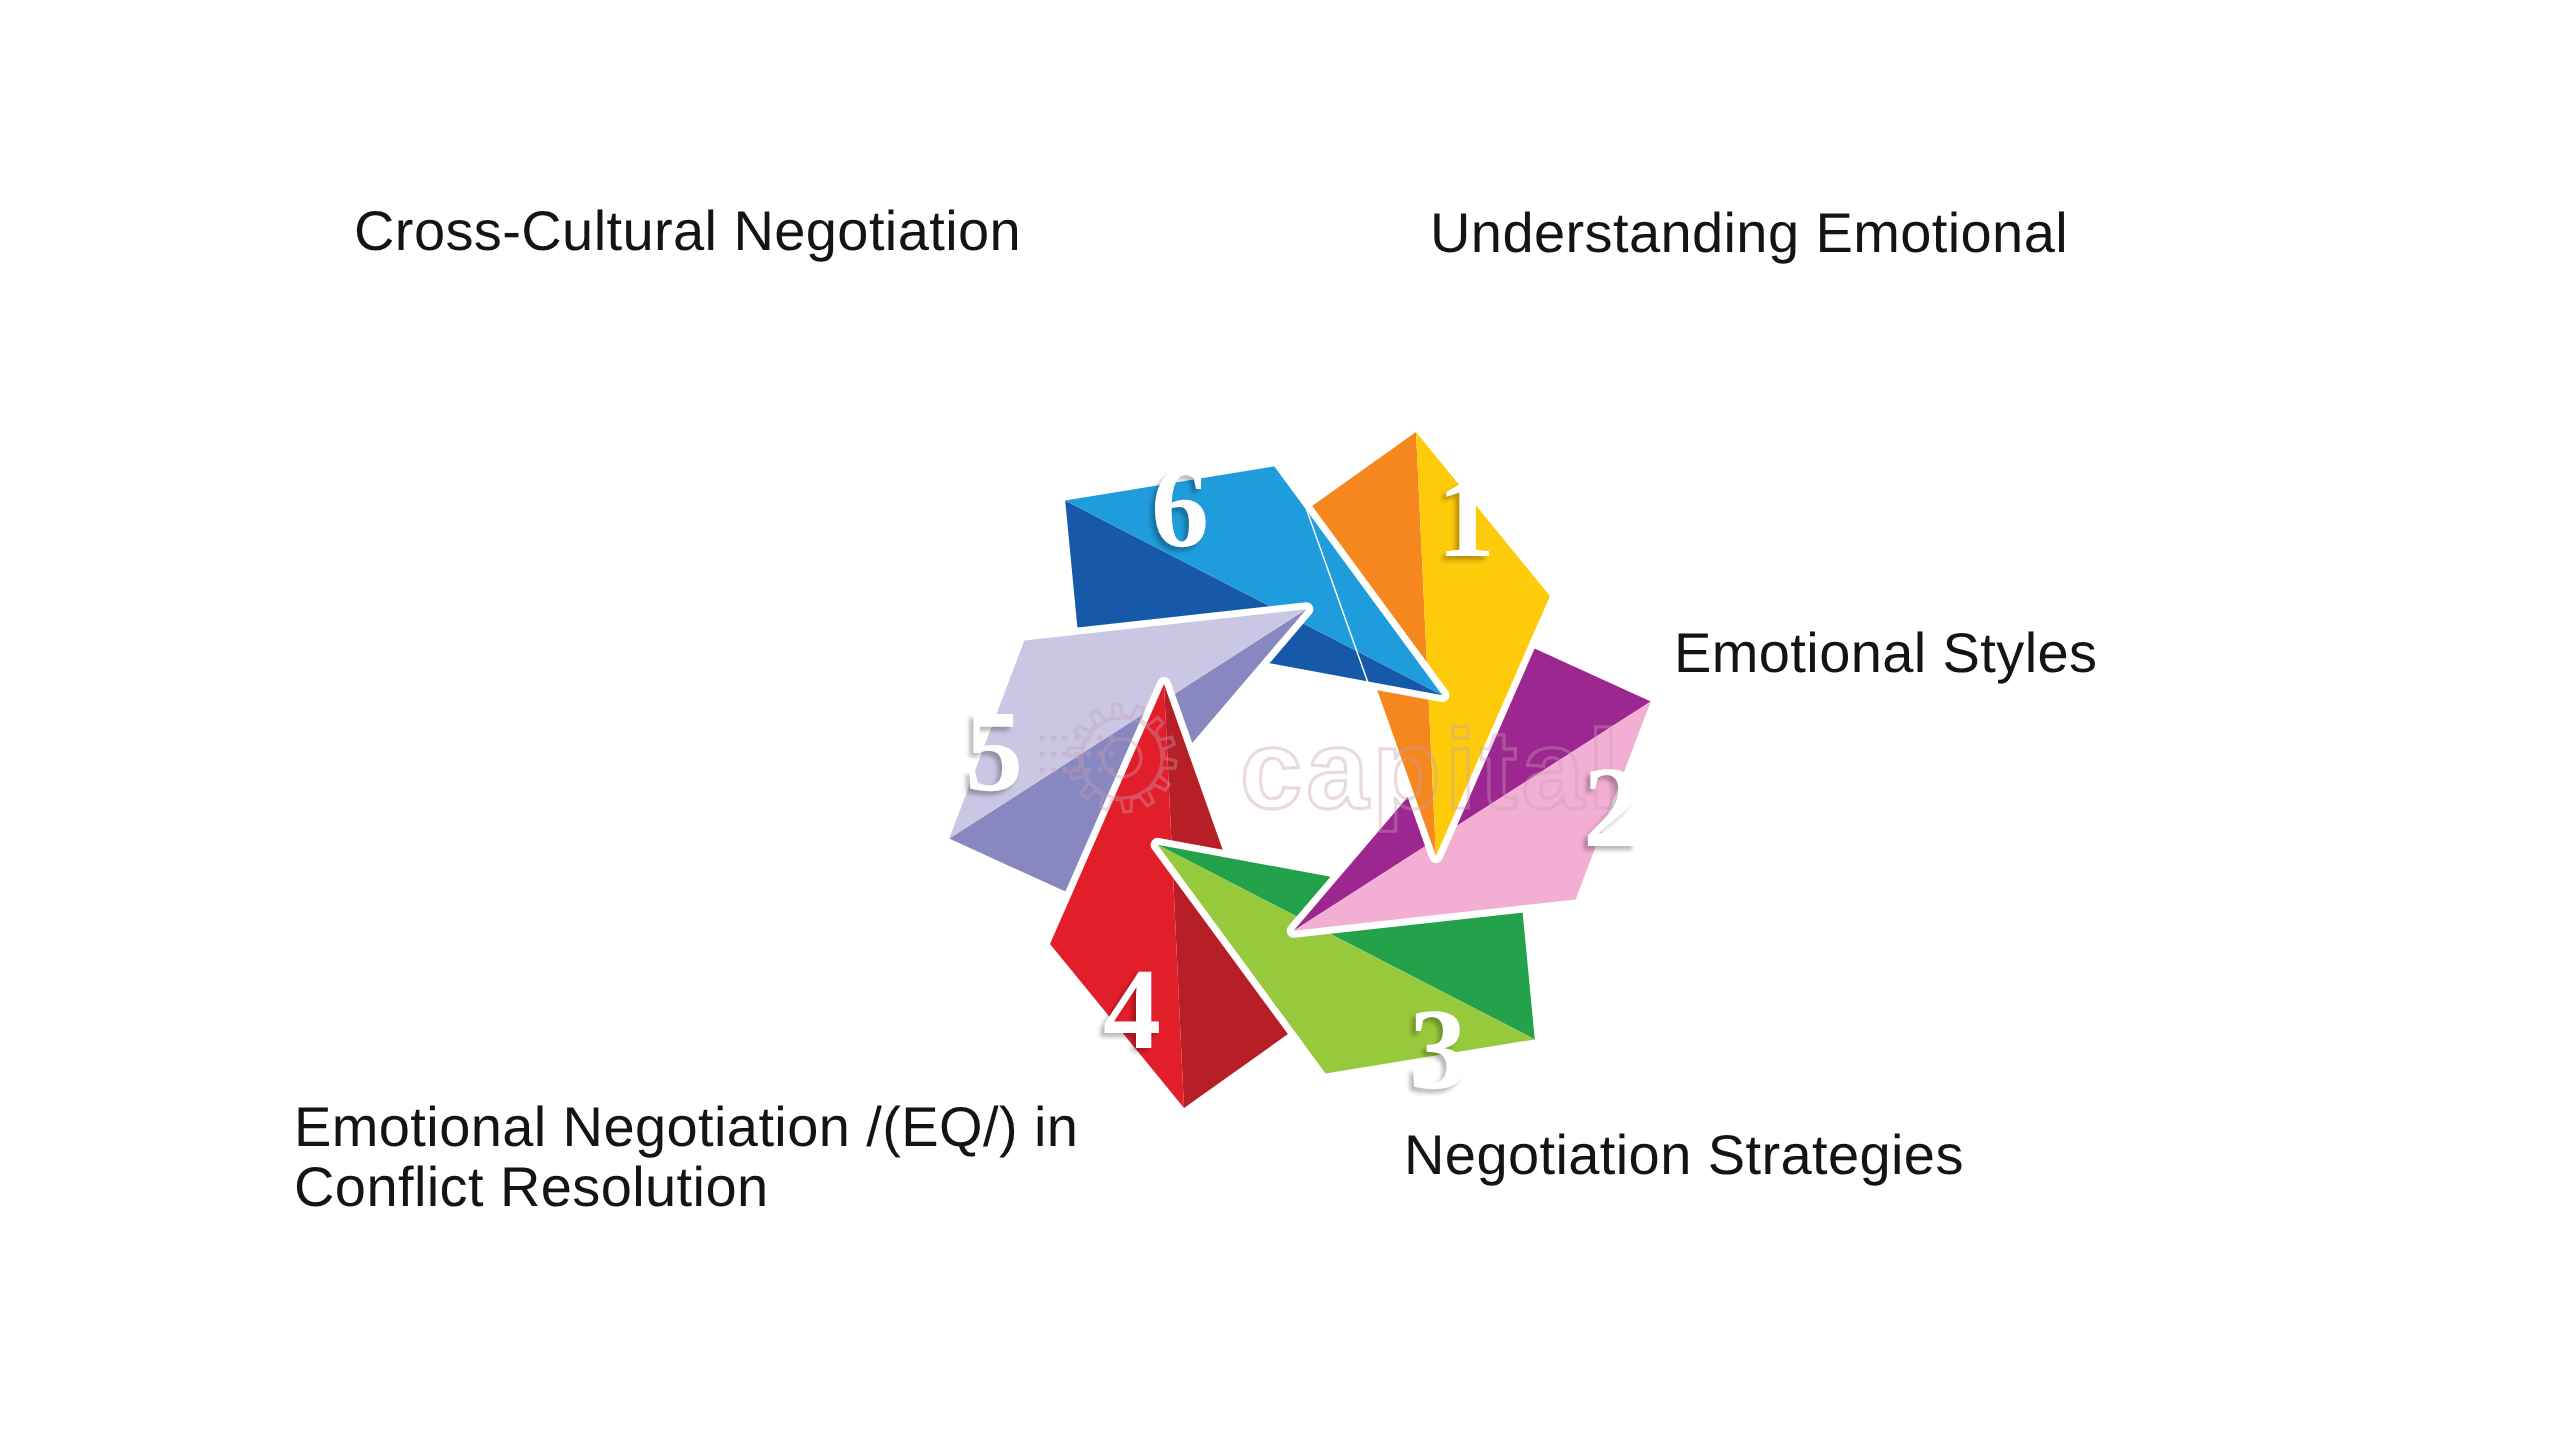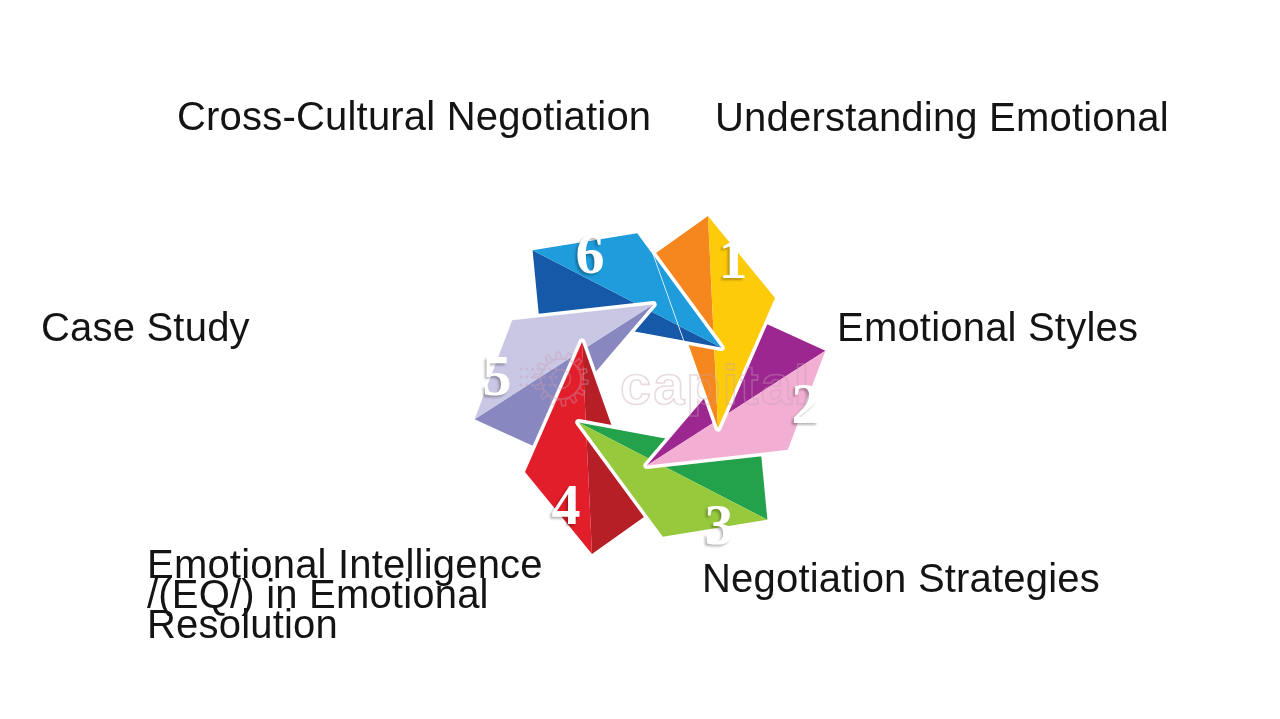--- a/index.html
+++ b/index.html
@@ -2,21 +2,21 @@
 <html><head>
 <meta charset="utf-8">
 <style>
   html,body{margin:0;padding:0;background:#ffffff;}
   .stage{
     position:relative;width:1280px;height:719px;background:#ffffff;
     font-family:"Liberation Sans",sans-serif;overflow:hidden;
   }
   .stage svg{position:absolute;left:0;top:0;}
   .seg-label{
-    position:absolute;font-size:40px;line-height:30px;color:#141414;
+    position:absolute;font-size:28px;line-height:30px;color:#141414;
     letter-spacing:.2px;white-space:nowrap;
   }
   .seg-label.wrap{white-space:normal;}
   .seg-num{
     font-family:"Liberation Serif",serif;font-weight:bold;font-size:58px;fill:#ffffff;
   }
   #numbers{filter:drop-shadow(-2px 2px 1px rgba(0,0,0,.28));}
   .wm-text{
     font-family:"Liberation Sans",sans-serif;font-weight:bold;font-size:56px;
     letter-spacing:2px;fill:none;stroke-width:1.6px;
@@ -111,18 +111,17 @@
         <text x="590" y="273" text-anchor="middle" class="seg-num" fill="#FFFFFF">6</text>
       </g>
   </svg>
 
   <div class="seg-label" style="left:715px;top:102px">Understanding Emotional</div>
 
   <div class="seg-label" style="left:837px;top:312px">Emotional Styles</div>
 
   <div class="seg-label" style="left:702px;top:563px">Negotiation Strategies</div>
 
-  <div class="seg-label wrap" style="left:147px;top:549px;width:432px">Emotional Intelligence /(EQ/) in Emotional Resolution</div>
+  <div class="seg-label wrap" style="left:147px;top:549px;width:432px">Emotional Negotiation /(EQ/) in Conflict Resolution</div>
 
-  <div class="seg-label" style="left:41px;top:312px">Case Study</div>
 
   <div class="seg-label" style="left:177px;top:101px">Cross-Cultural Negotiation</div>
 </div>
 
 </body></html>

